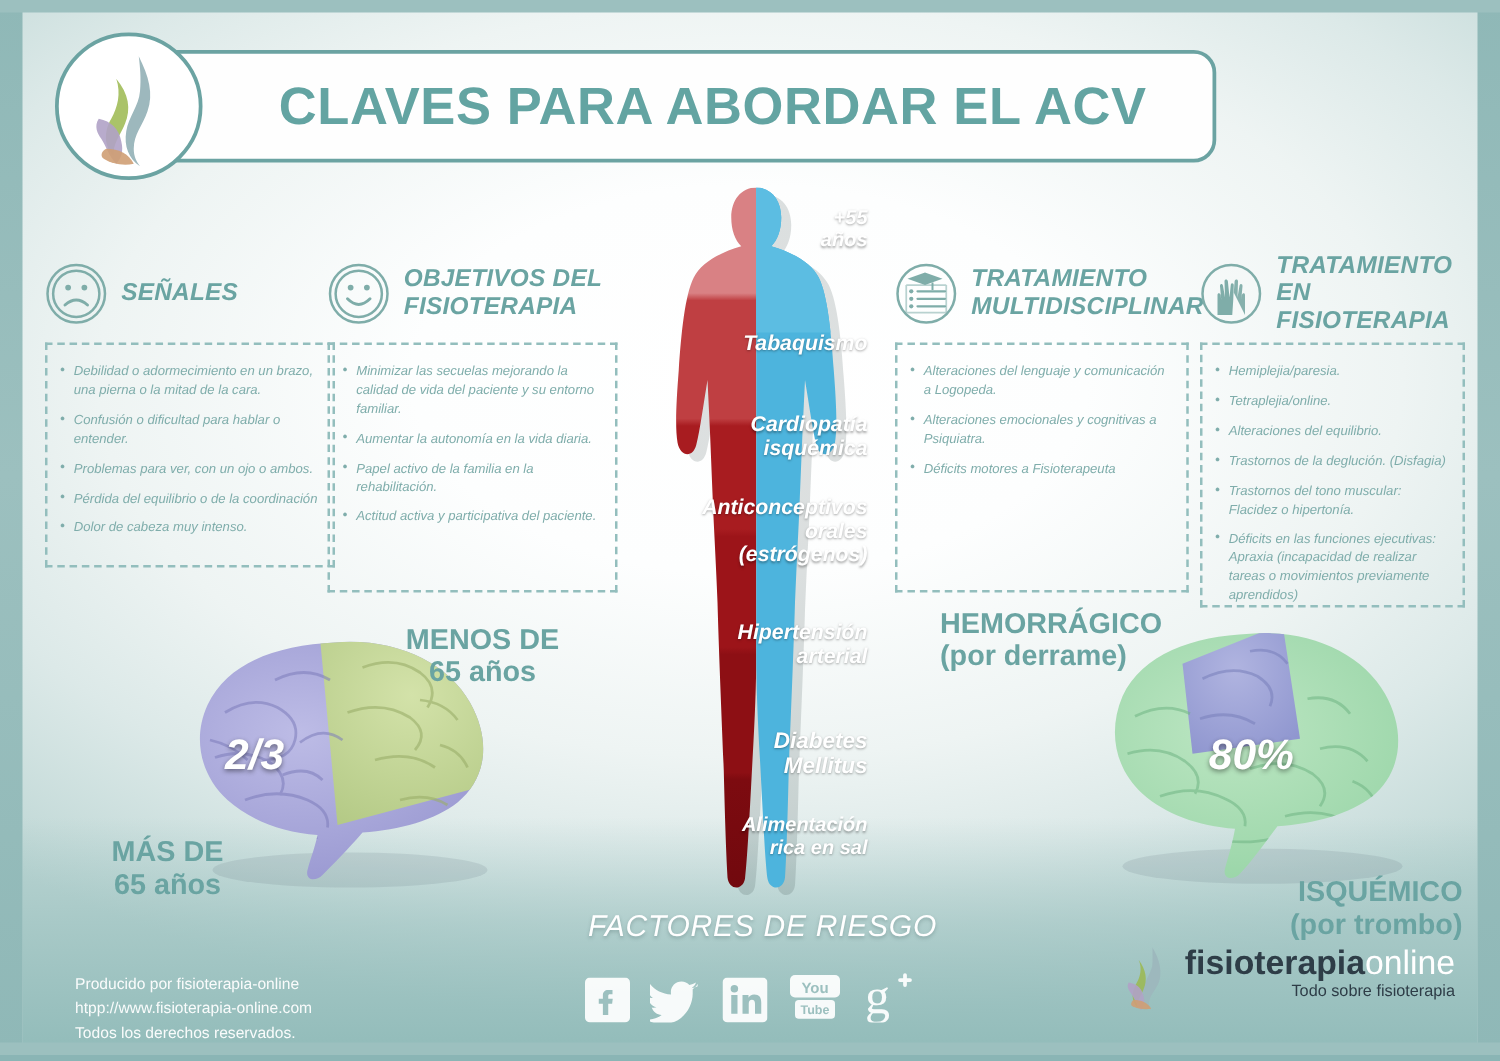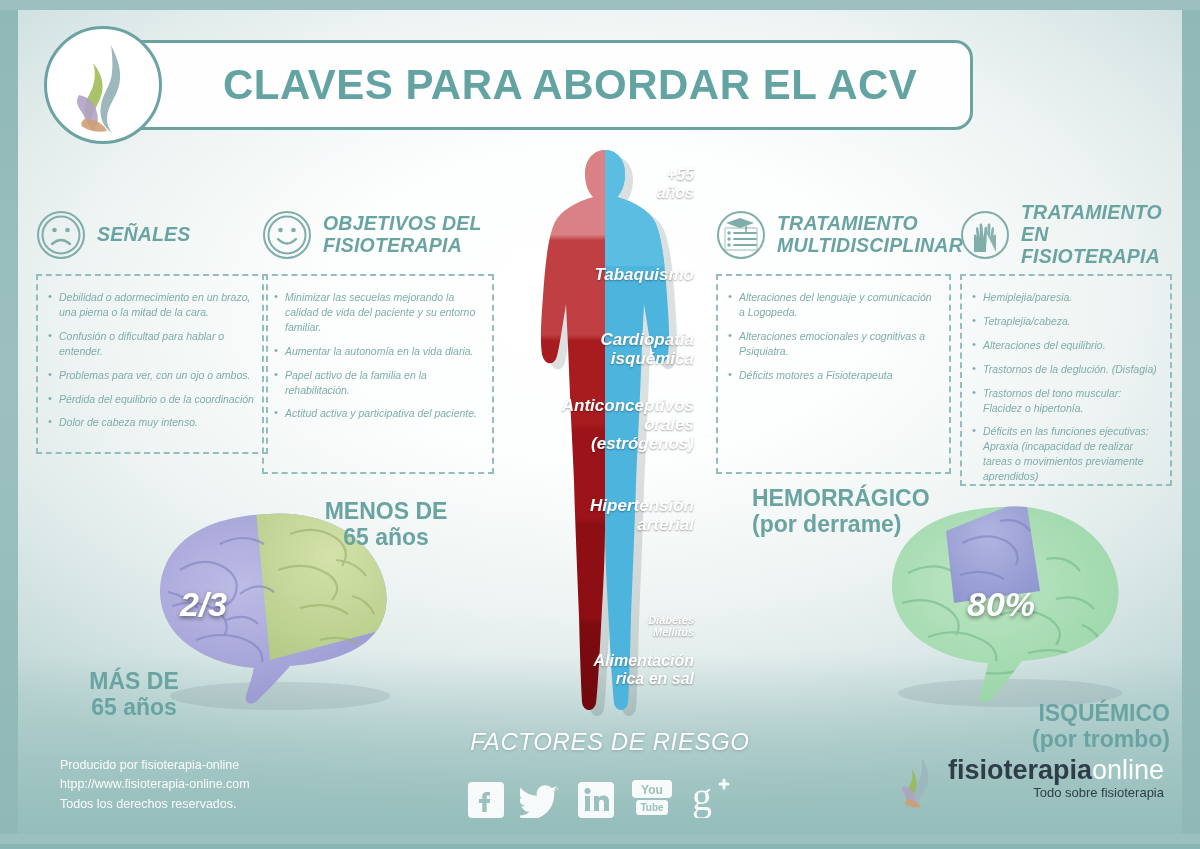--- a/index.html
+++ b/index.html
@@ -97,21 +97,21 @@
   .risk-label {
     position: absolute; width: 100%; text-align: right; color: #ffffff;
     font-weight: bold; font-style: italic; line-height: 1.12;
     text-shadow: 0 1px 2px rgba(0,0,0,.35);
   }
   .rl0 { top: 20px;  font-size: 16px; }
   .rl1 { top: 119px; font-size: 17px; }
   .rl2 { top: 184px; font-size: 17px; }
   .rl3 { top: 250px; font-size: 17px; }
   .rl4 { top: 350px; font-size: 17px; }
-  .rl5 { top: 468px; font-size: 11px; }
+  .rl5 { top: 436px; font-size: 18px; }
   .rl6 { top: 506px; font-size: 16px; }
   .factores {
     position: absolute; left: 430px; top: 728px; width: 360px; text-align: center;
     font-size: 24px; font-style: italic; color: #ffffff; letter-spacing: .6px;
     text-shadow: 0 1px 3px rgba(90,120,120,.45); z-index: 4;
   }
 
   
   .brain-left  { position: absolute; left: 120px; top: 500px; width: 300px; height: 215px; z-index: 2; }
   .brain-right { position: absolute; left: 850px; top: 495px; width: 300px; height: 220px; z-index: 2; }
@@ -124,21 +124,21 @@
 
   .brain-cap { position: absolute; color: #6aa4a2; font-weight: bold; z-index: 3;
                line-height: 1.15; font-size: 23px; }
   #cap-menos { left: 316px; top: 498px; text-align: center; width: 140px; }
   #cap-mas   { left: 74px;  top: 668px; text-align: center; width: 120px; }
   #cap-hemo  { left: 752px; top: 485px; width: 200px; }
   #cap-isq   { left: 1000px; top: 700px; width: 170px; text-align: right; }
 
   
   .footer-text {
-    position: absolute; left: 60px; bottom: 30px; z-index: 6;
+    position: absolute; left: 60px; bottom: 8px; z-index: 6;
     color: #ffffff; font-size: 12.5px; line-height: 1.55; opacity: .95;
   }
   .socials { position: absolute; left: 468px; bottom: 26px; z-index: 6; display: flex; align-items: flex-end; gap: 16px; }
   .socials svg { display: block; }
   .brandmark { position: absolute; right: 36px; bottom: 36px; z-index: 6; display: flex; align-items: flex-start; gap: 10px; }
   .brandmark .bm-text { line-height: 1.05; }
   .bm-row1 { font-size: 27px; font-weight: bold; }
   .bm-row1 .dark { color: #2e3d47; }
   .bm-row1 .light { color: #ffffff; font-weight: normal; }
   .bm-row2 { font-size: 13px; color: #2e3d47; text-align: right; margin-top: 2px; }
@@ -235,21 +235,21 @@
       <svg class="sec-icon" viewBox="0 0 50 50">
         <circle cx="25" cy="25" r="23" fill="none" stroke="#7fada9" stroke-width="2"></circle>
         <path d="M14 42 L14 26 C14 24 16 24 16.5 26 L17 30 L16 19 C15.8 17 18 16.6 18.4 18.6 L20 28 L19.6 15 C19.6 13 22 13 22.3 15 L23.6 28 L24.6 18 C24.8 16 27 16.3 27 18.2 L26.6 30 L25.8 42 Z" fill="#7fada9"></path>
         <path d="M36 42 L36 26 C36 24 34 24 33.5 26 L33 30 L34 19 C34.2 17 32 16.6 31.6 18.6 L30 28 L30.4 15 C30.4 13 28 13 27.7 15 L27 24" fill="#7fada9" opacity="0.95"></path>
       </svg>
       <div class="sec-title">TRATAMIENTO EN FISIOTERAPIA</div>
     </div>
     <div class="sec-box">
       <ul>
         <li>Hemiplejia/paresia.</li>
-        <li>Tetraplejia/cabeza.</li>
+        <li>Tetraplejia/online.</li>
         <li>Alteraciones del equilibrio.</li>
         <li>Trastornos de la deglución. (Disfagia)</li>
         <li>Trastornos del tono muscular: Flacidez o hipertonía.</li>
         <li>Déficits en las funciones ejecutivas: Apraxia (incapacidad de realizar tareas o movimientos previamente aprendidos)</li>
       </ul>
     </div>
   </div>
 
   <div class="figure-wrap">
     <svg width="178" height="590" viewBox="0 0 178 590">

